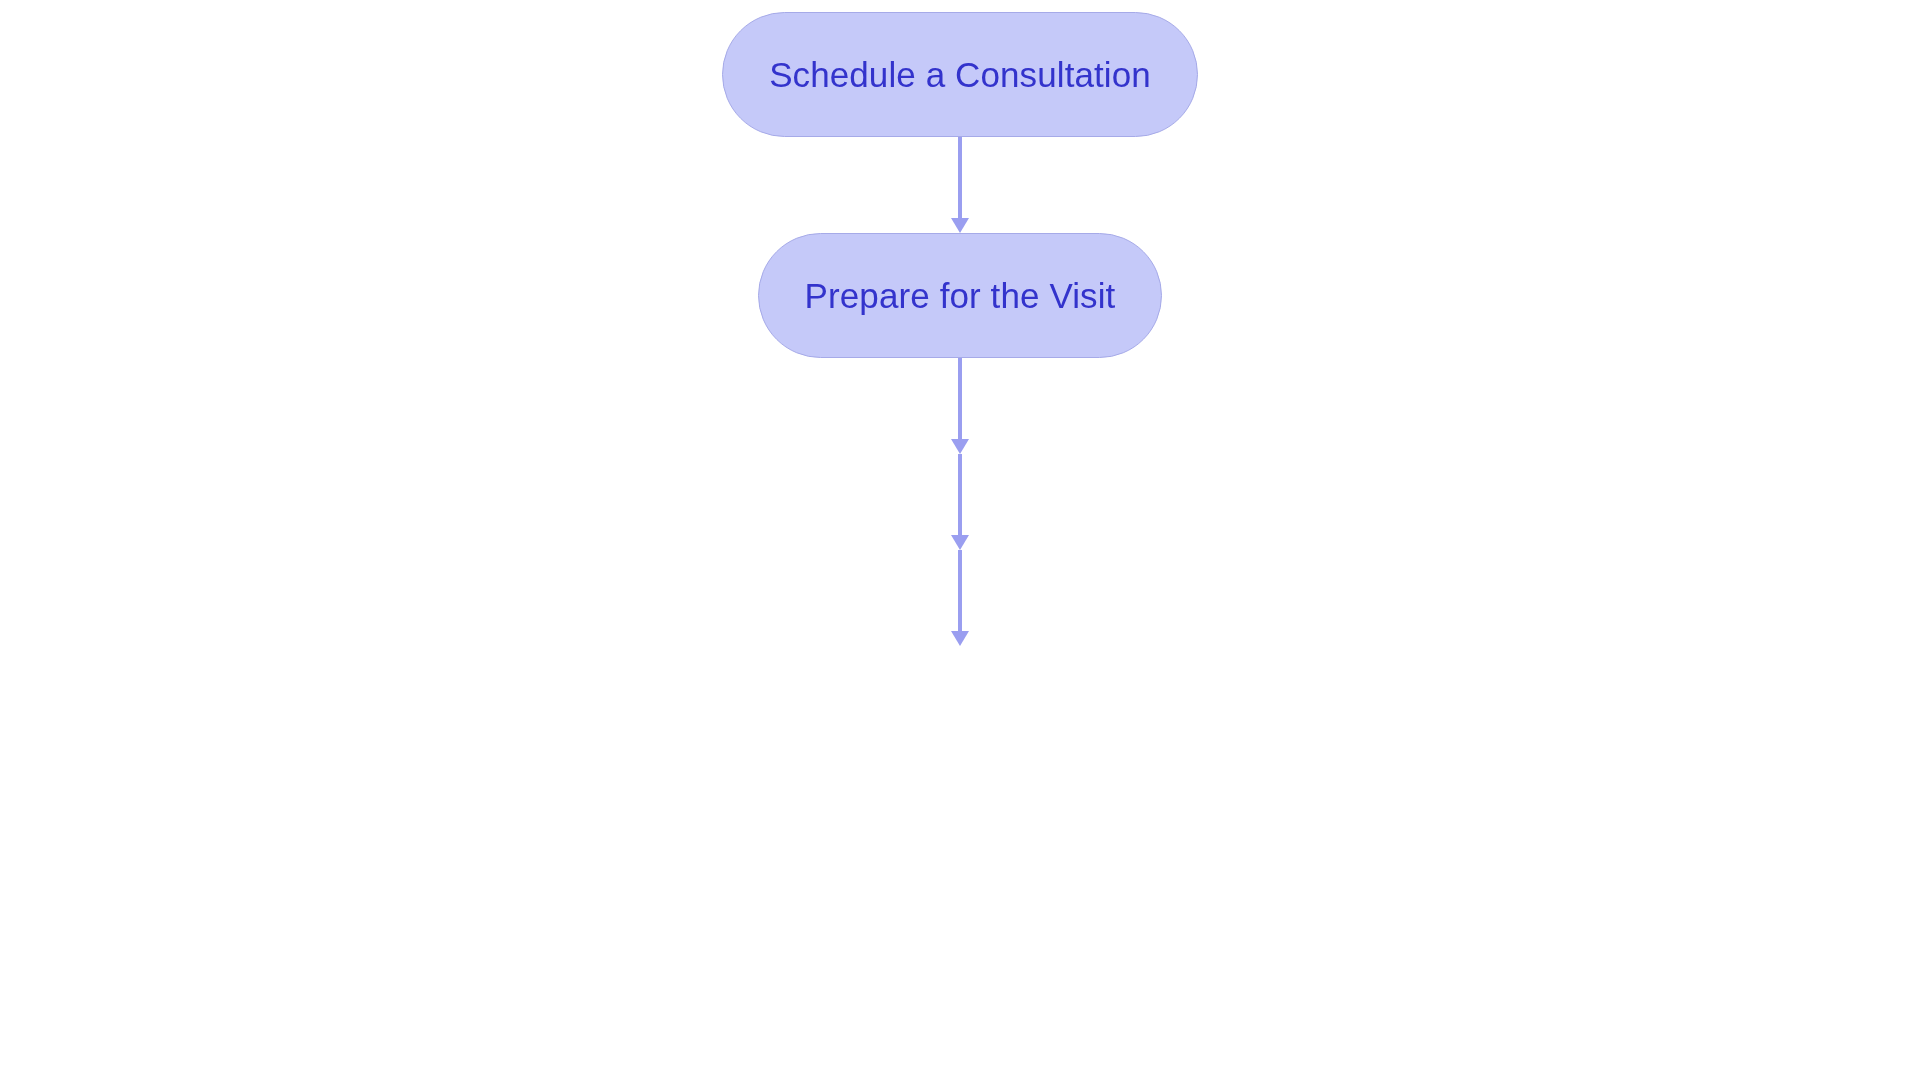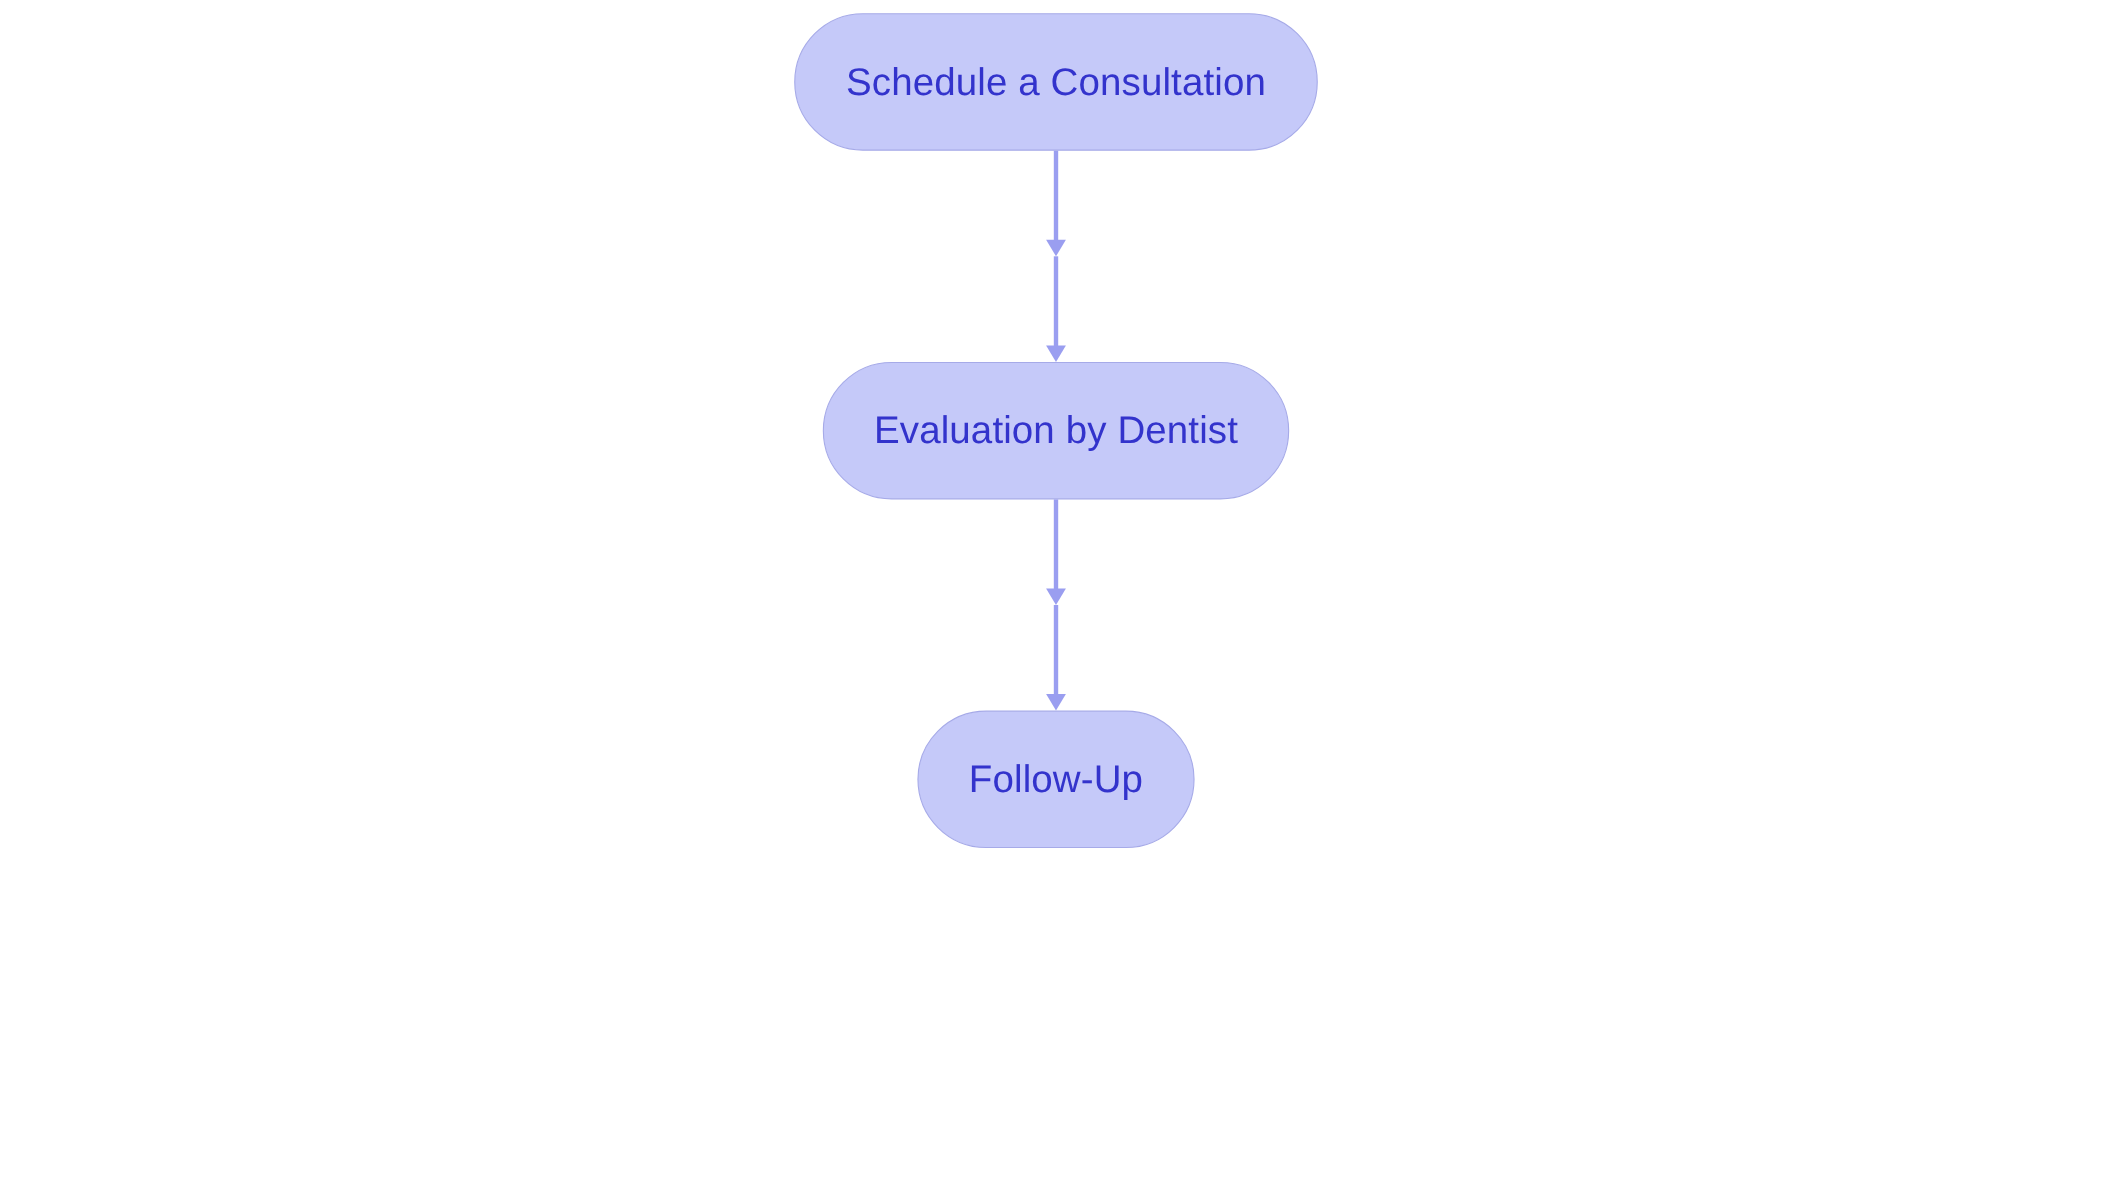--- a/index.html
+++ b/index.html
@@ -96,39 +96,36 @@
 
     <div class="node">
       <span class="node-label">Schedule a Consultation</span>
     </div>
 
     <div class="connector gap-1">
       <div class="connector-line"></div>
       <div class="connector-head"></div>
     </div>
 
+    <div class="node">
+      <span class="node-label">Prepare for the Visit</span>
+    </div>
 
     <div class="connector gap-2">
       <div class="connector-line"></div>
       <div class="connector-head"></div>
     </div>
 
-    <div class="node">
-      <span class="node-label">Evaluation by Dentist</span>
-    </div>
 
     <div class="connector gap-3">
       <div class="connector-line"></div>
       <div class="connector-head"></div>
     </div>
 
 
     <div class="connector gap-4">
       <div class="connector-line"></div>
       <div class="connector-head"></div>
     </div>
 
-    <div class="node">
-      <span class="node-label">Follow-Up</span>
-    </div>
 
   </div>
 </div>
 
 </body></html>

